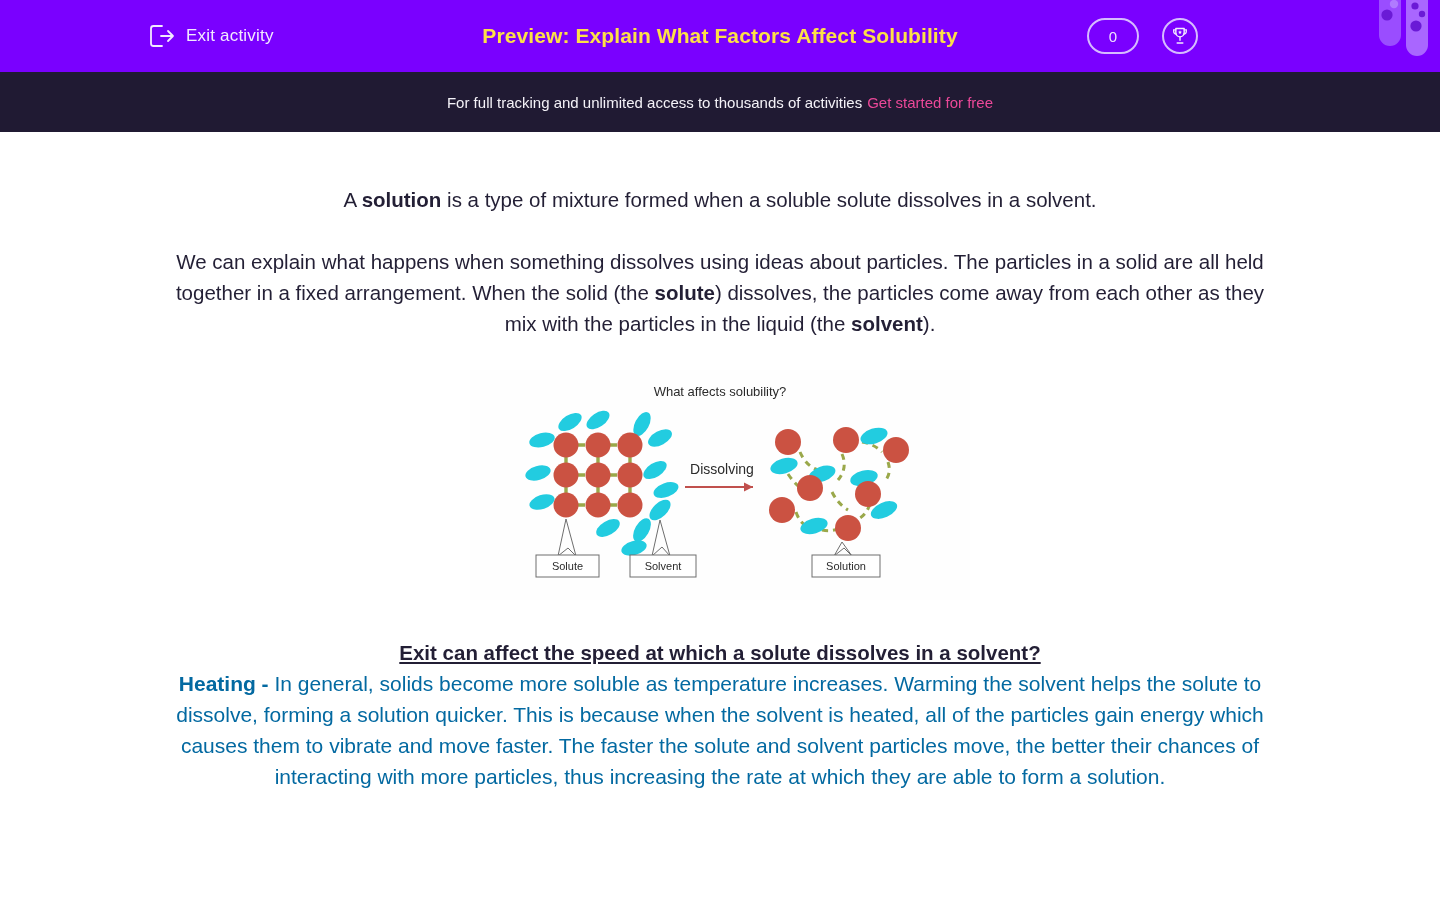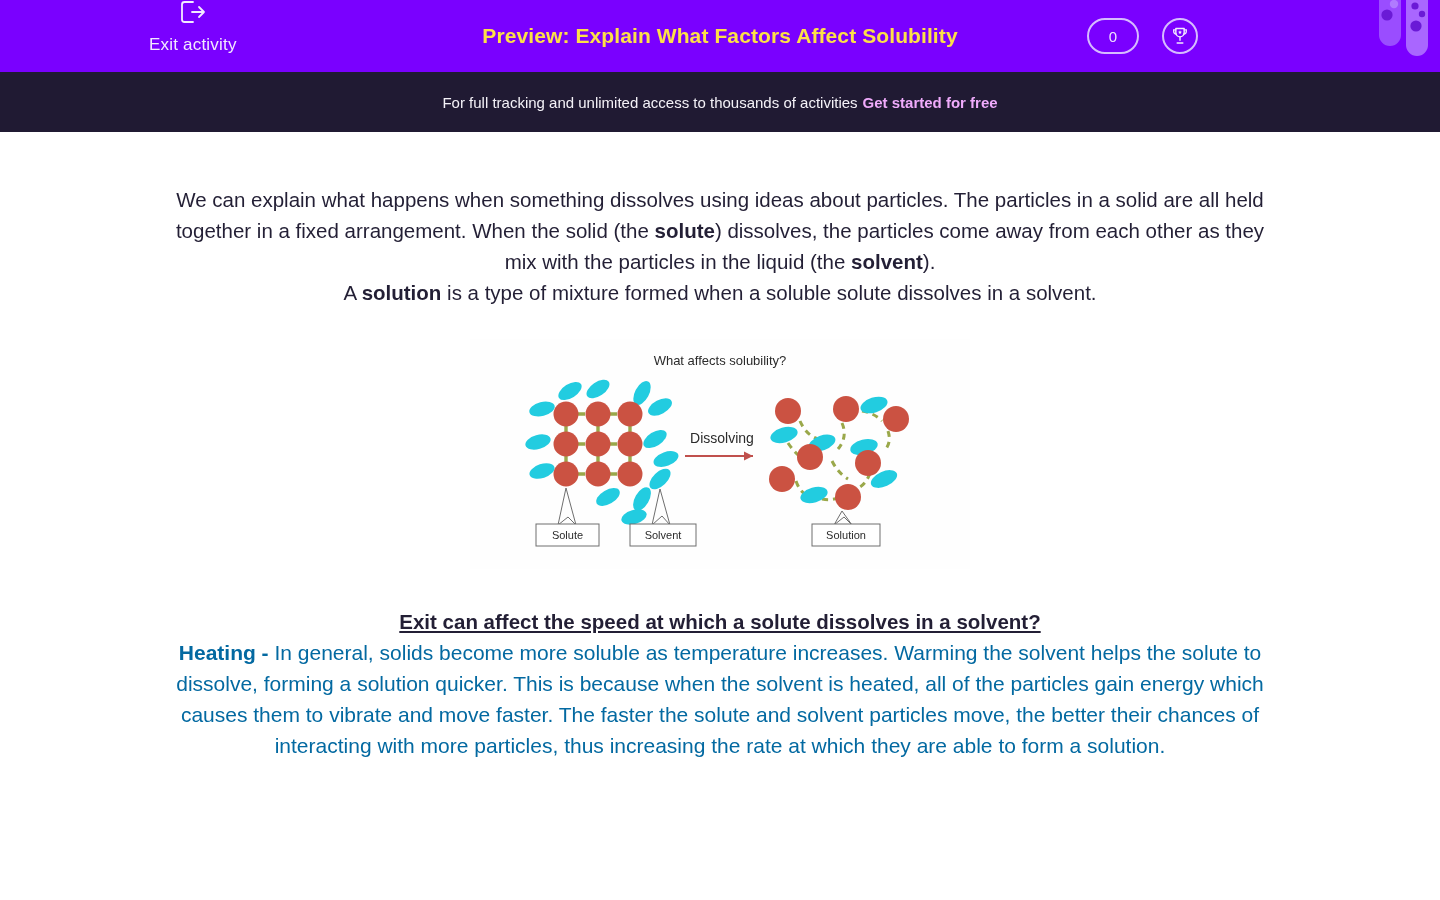--- a/index.html
+++ b/index.html
@@ -26,21 +26,20 @@
   .exit-activity {
     position: absolute;
     left: 149px;
     top: 0;
     height: 72px;
     display: flex;
     align-items: center;
     gap: 11px;
     cursor: pointer;
     user-select: none;
-    flex-direction: column;
   }
   .exit-icon { width: 26px; height: 24px; display: block; }
   .exit-label {
     color: #F2E9FF;
     font-size: 17px;
     letter-spacing: .2px;
     white-space: nowrap;
   }
 
   .activity-title {
@@ -93,22 +92,22 @@
     width: 1440px;
     height: 60px;
     background: #201A33;
     display: flex;
     align-items: center;
     justify-content: center;
     color: #F4F2F8;
     font-size: 15px;
   }
   .promo-link {
-    font-weight: bold;
-    color: #f0abfc;
+    font-weight: normal;
+    color: #ec4899;
     margin-left: 5px;
     cursor: pointer;
     text-decoration: none;
   }
 
   
   .content {
     width: 1440px;
     padding-top: 52px;
     color: #231F35;
@@ -200,23 +199,23 @@
 </div>
 
 <div class="promo-banner">
   <span>For full tracking and unlimited access to thousands of activities</span>
   <a class="promo-link">Get started for free</a>
 </div>
 
 <div class="content">
 
 
+  <p class="para p2"><span>A </span><b>solution</b><span> is a type of mixture formed when a soluble solute dissolves in a solvent.</span></p>
+
   <p class="para p3"><span>We can explain what happens when something dissolves using ideas about particles. The particles in a solid are all held together in a fixed arrangement. When the solid (the </span><b>solute</b><span>) dissolves, the particles come away from each other as they mix with the particles in the liquid (the </span><b>solvent</b><span>).</span></p>
-
-  <p class="para p2"><span>A </span><b>solution</b><span> is a type of mixture formed when a soluble solute dissolves in a solvent.</span></p>
 
   <div class="diagram-wrap">
     <svg class="diagram" viewBox="0 0 500 230" xmlns="http://www.w3.org/2000/svg">
       <rect x="0" y="0" width="500" height="230" fill="#FEFEFE"></rect>
 
       <text x="250" y="26" text-anchor="middle" font-family="Liberation Sans, sans-serif" font-size="13" fill="#2B2B2B">What affects solubility?</text>
 
       <g>
 
         <g stroke="#9AA84A" stroke-width="3.4" stroke-dasharray="7 5" stroke-linecap="butt">

